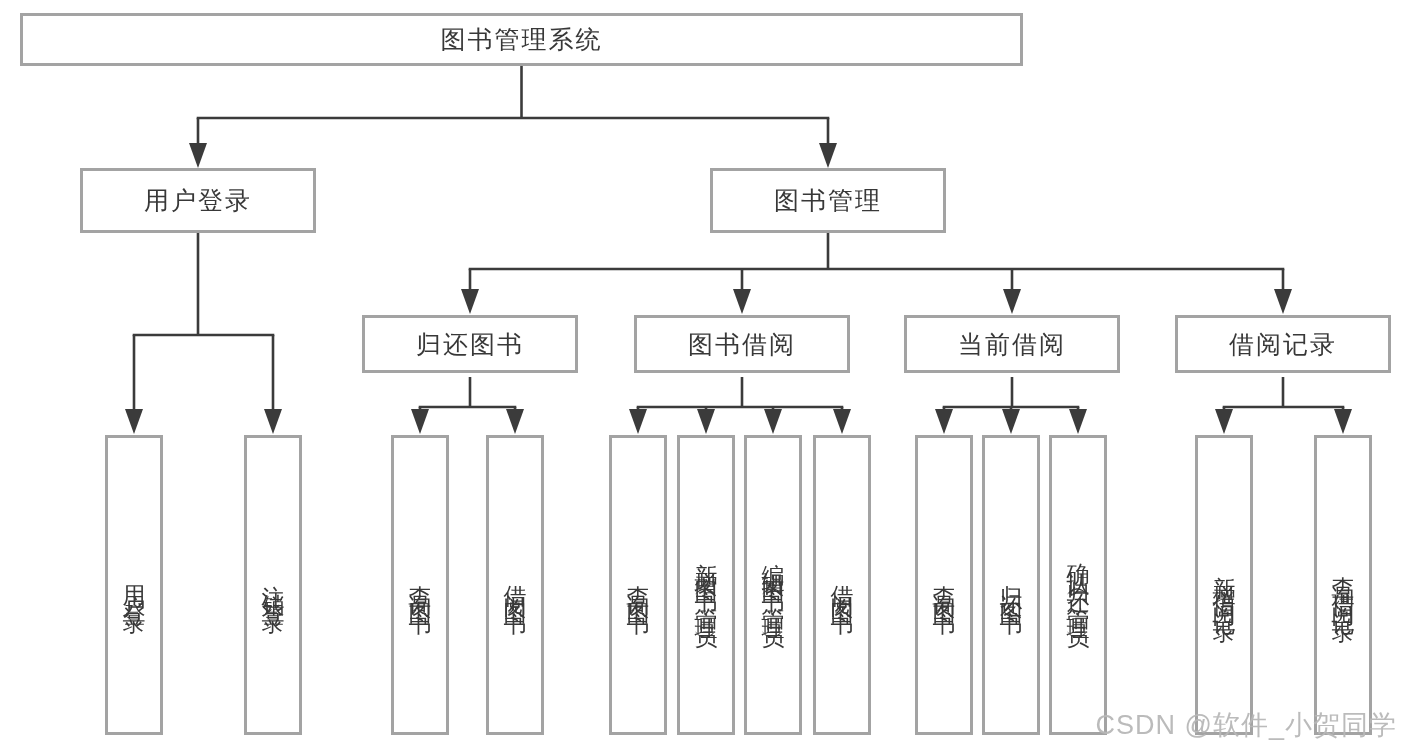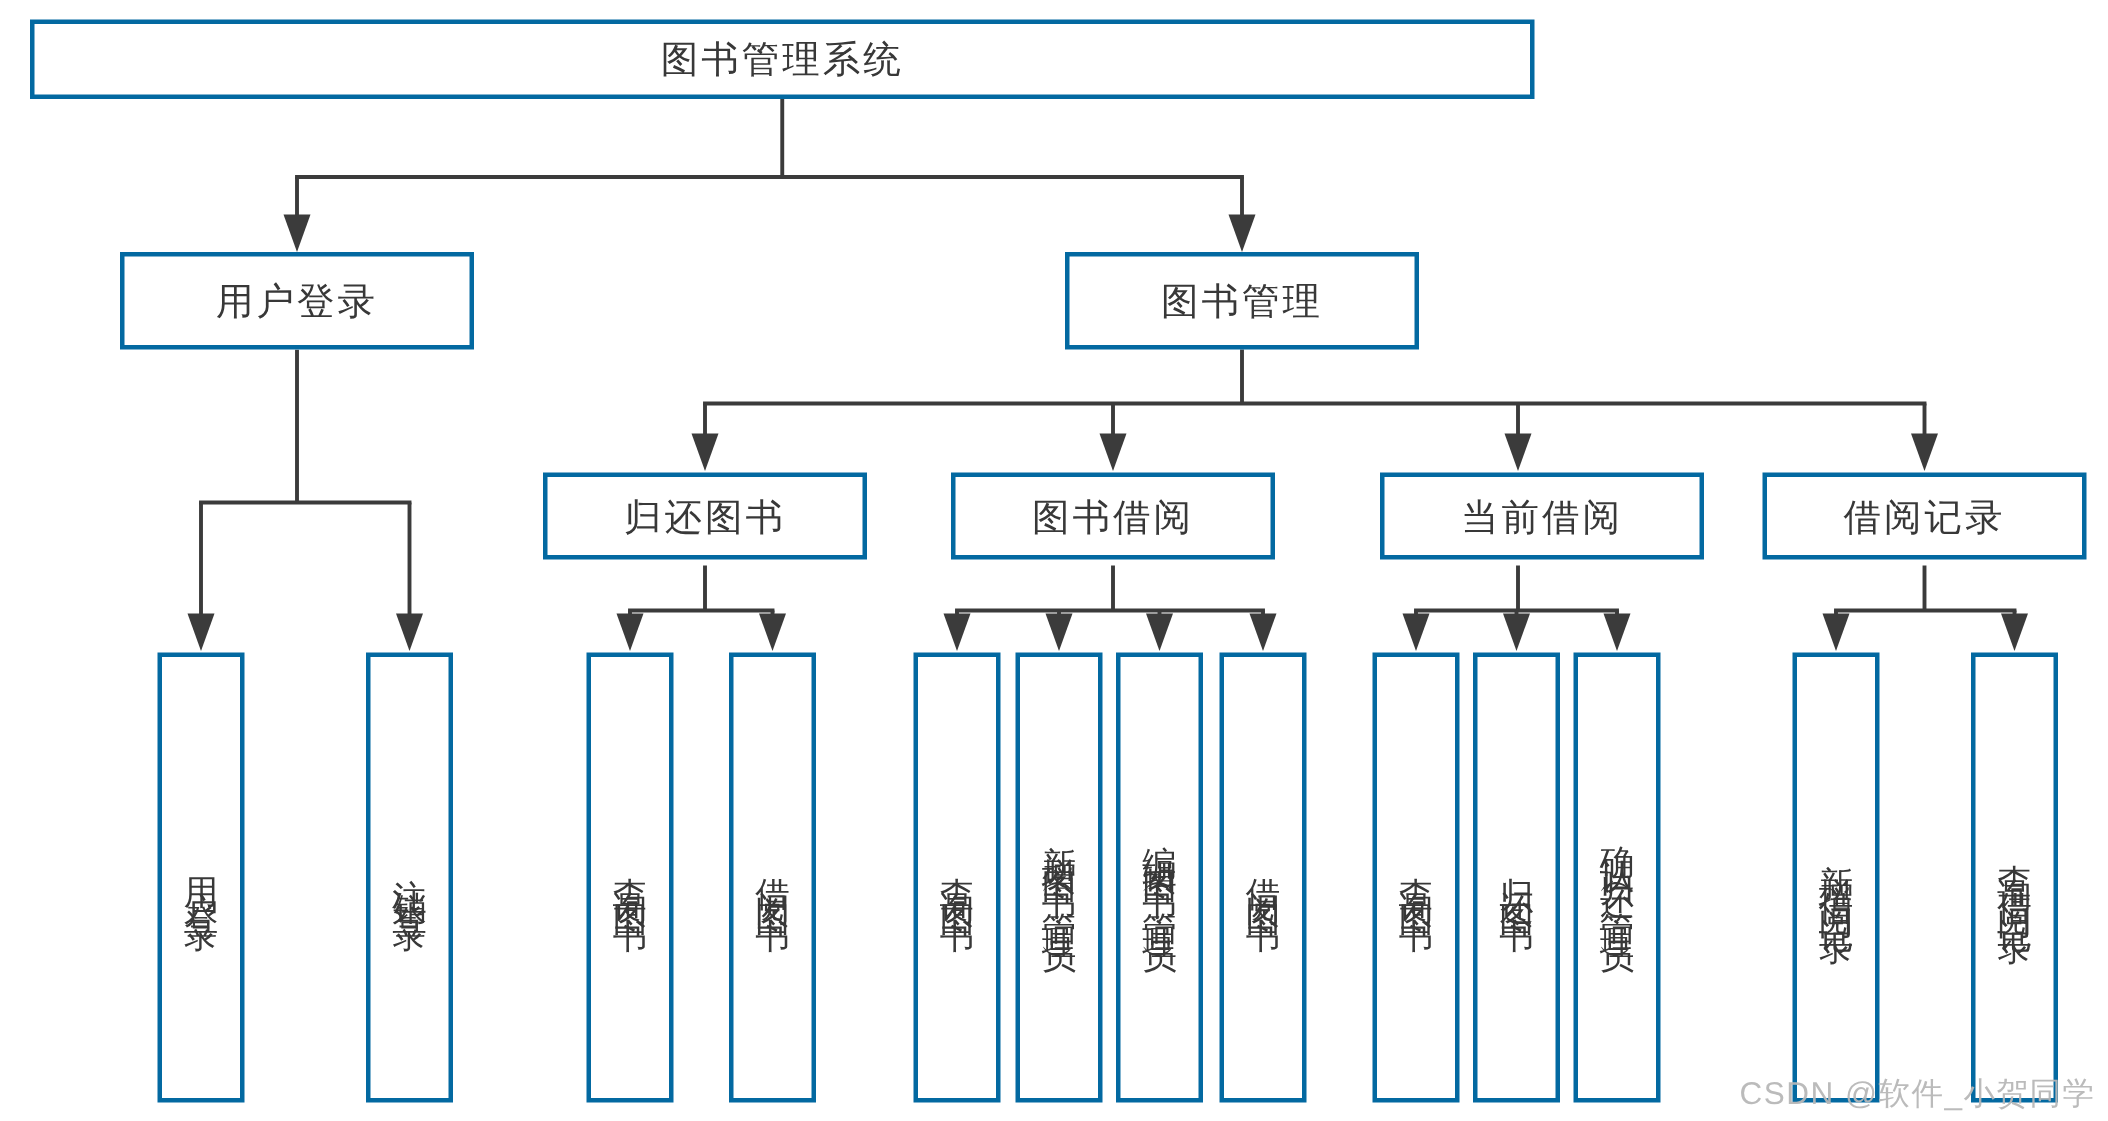--- a/index.html
+++ b/index.html
@@ -17,21 +17,21 @@
   }
   #connectors {
     position: absolute;
     left: 0;
     top: 0;
     z-index: 1;
   }
   .box {
     position: absolute;
     box-sizing: border-box;
-    border: 3px solid #0369a1;
+    border: 3px solid #a3a3a3;
     background: #ffffff;
     display: flex;
     align-items: center;
     justify-content: center;
     color: #383838;
     z-index: 2;
   }
   .hbox {
     font-size: 25px;
     letter-spacing: 2px;
@@ -47,21 +47,21 @@
     text-orientation: mixed;
     font-size: 23px;
     line-height: 1;
     letter-spacing: 9px;
     white-space: nowrap;
   }
   .watermark {
     position: absolute;
     right: 8px;
     bottom: 4px;
-    font-size: 21px;
+    font-size: 27px;
     color: #b8b8b8;
     opacity: 0.95;
     letter-spacing: 1px;
     z-index: 3;
     white-space: nowrap;
   }
   svg line {
     stroke: #3b3b3b;
     stroke-width: 2.6;
   }
@@ -160,21 +160,21 @@
   <div class="box hbox" style="left:710px; top:168px; width:236px; height:65px;">
     <span>图书管理</span>
   </div>
 
   <div class="box hbox" style="left:362px; top:315px; width:216px; height:58px;">
     <span>归还图书</span>
   </div>
   <div class="box hbox" style="left:634px; top:315px; width:216px; height:58px;font-family:Liberation Serif, serif;">
     <span>图书借阅</span>
   </div>
-  <div class="box hbox" style="left:904px; top:315px; width:216px; height:58px;margin-left:16px;">
+  <div class="box hbox" style="left:904px; top:315px; width:216px; height:58px;">
     <span>当前借阅</span>
   </div>
   <div class="box hbox" style="left:1175px; top:315px; width:216px; height:58px;">
     <span>借阅记录</span>
   </div>
 
   <div class="box leaf" style="left:105px;">
     <span class="vlabel">用户登录</span>
   </div>
   <div class="box leaf" style="left:244px;">

